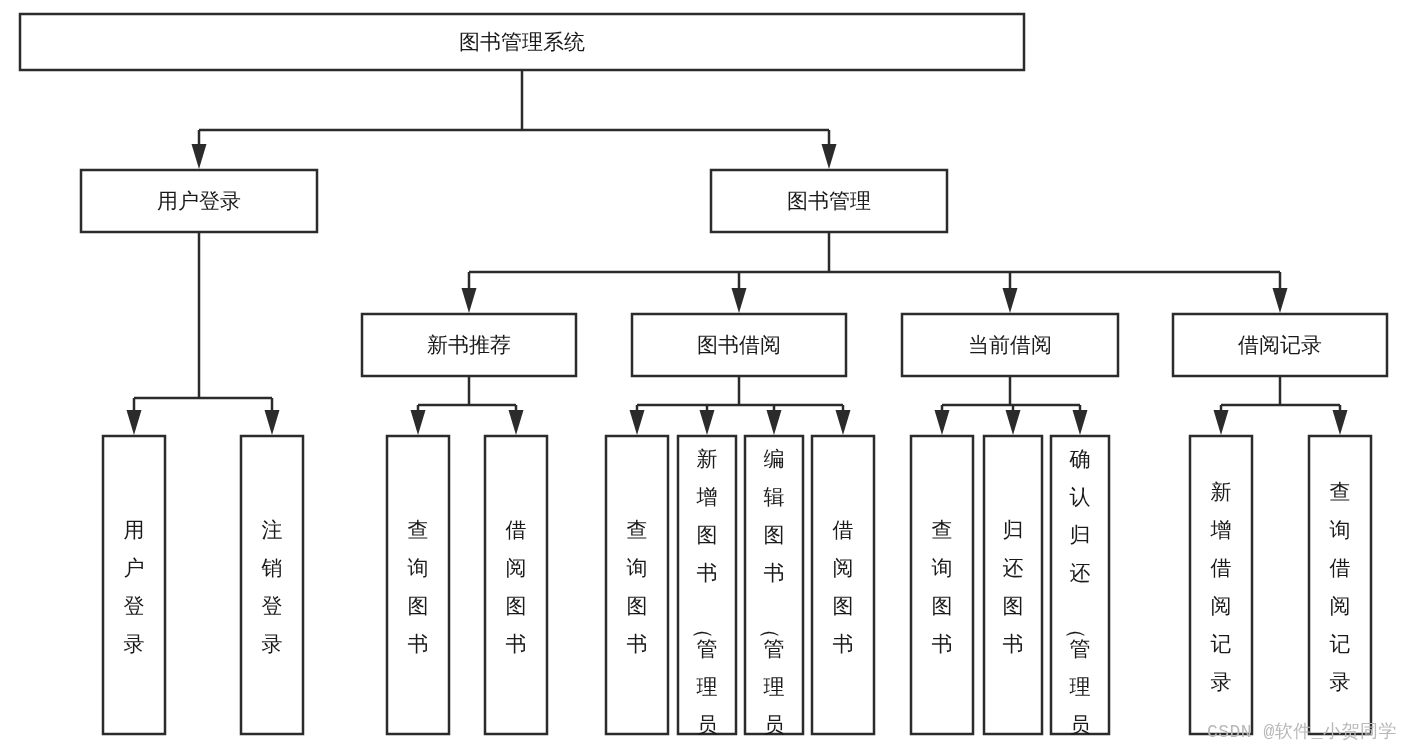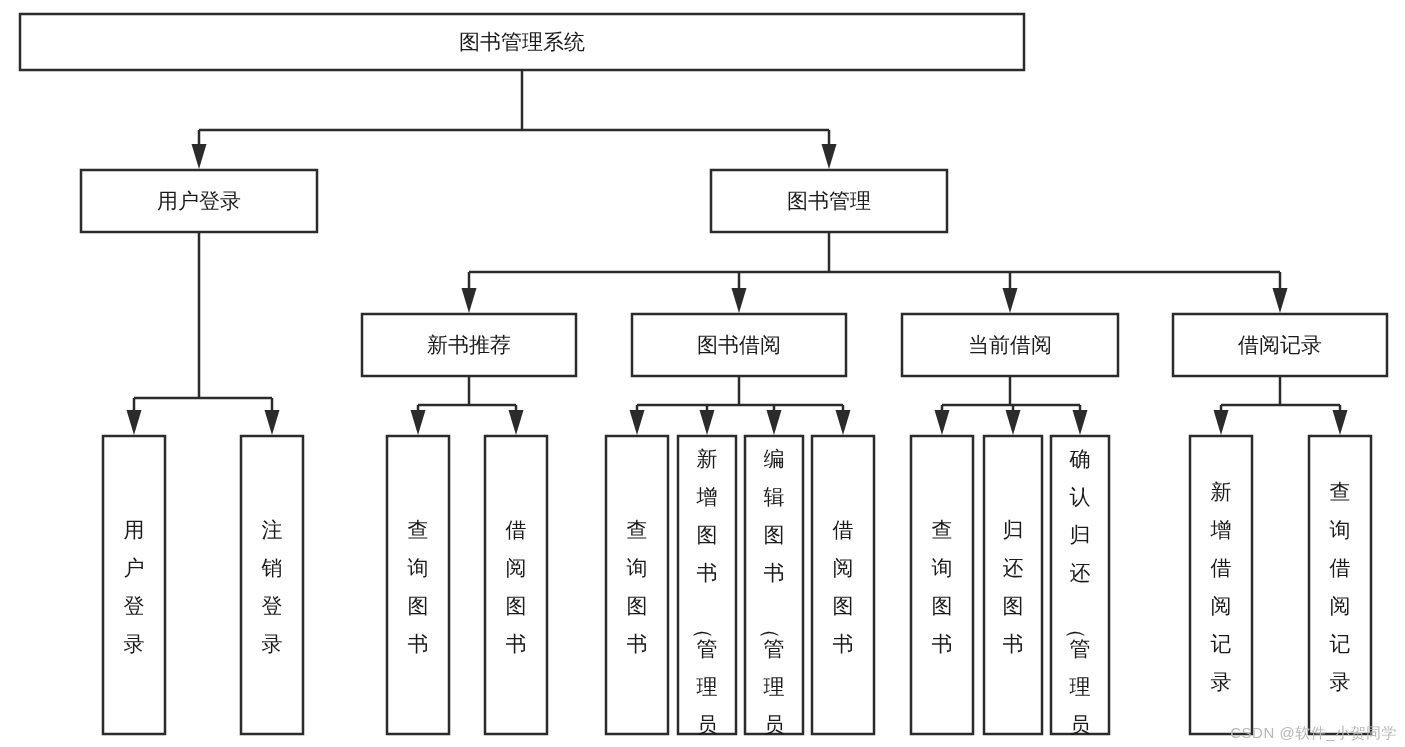--- a/index.html
+++ b/index.html
@@ -53,22 +53,22 @@
   .node-label-v {
     fill: #1a1a1a;
     font-family: "Liberation Sans", "DejaVu Sans", sans-serif;
     font-size: 21px;
     text-anchor: middle;
   }
   .watermark {
     position: absolute;
     right: 8px;
     bottom: 4px;
-    font-family: Liberation Sans, sans-serif;
-    font-size: 15px;
+    font-family: Liberation Mono, monospace;
+    font-size: 18px;
     color: #b8b8b8;
     letter-spacing: 0.5px;
     white-space: nowrap;
     user-select: none;
   }
 </style>
 </head>
 <body>
 
 <div id="diagram-root">

